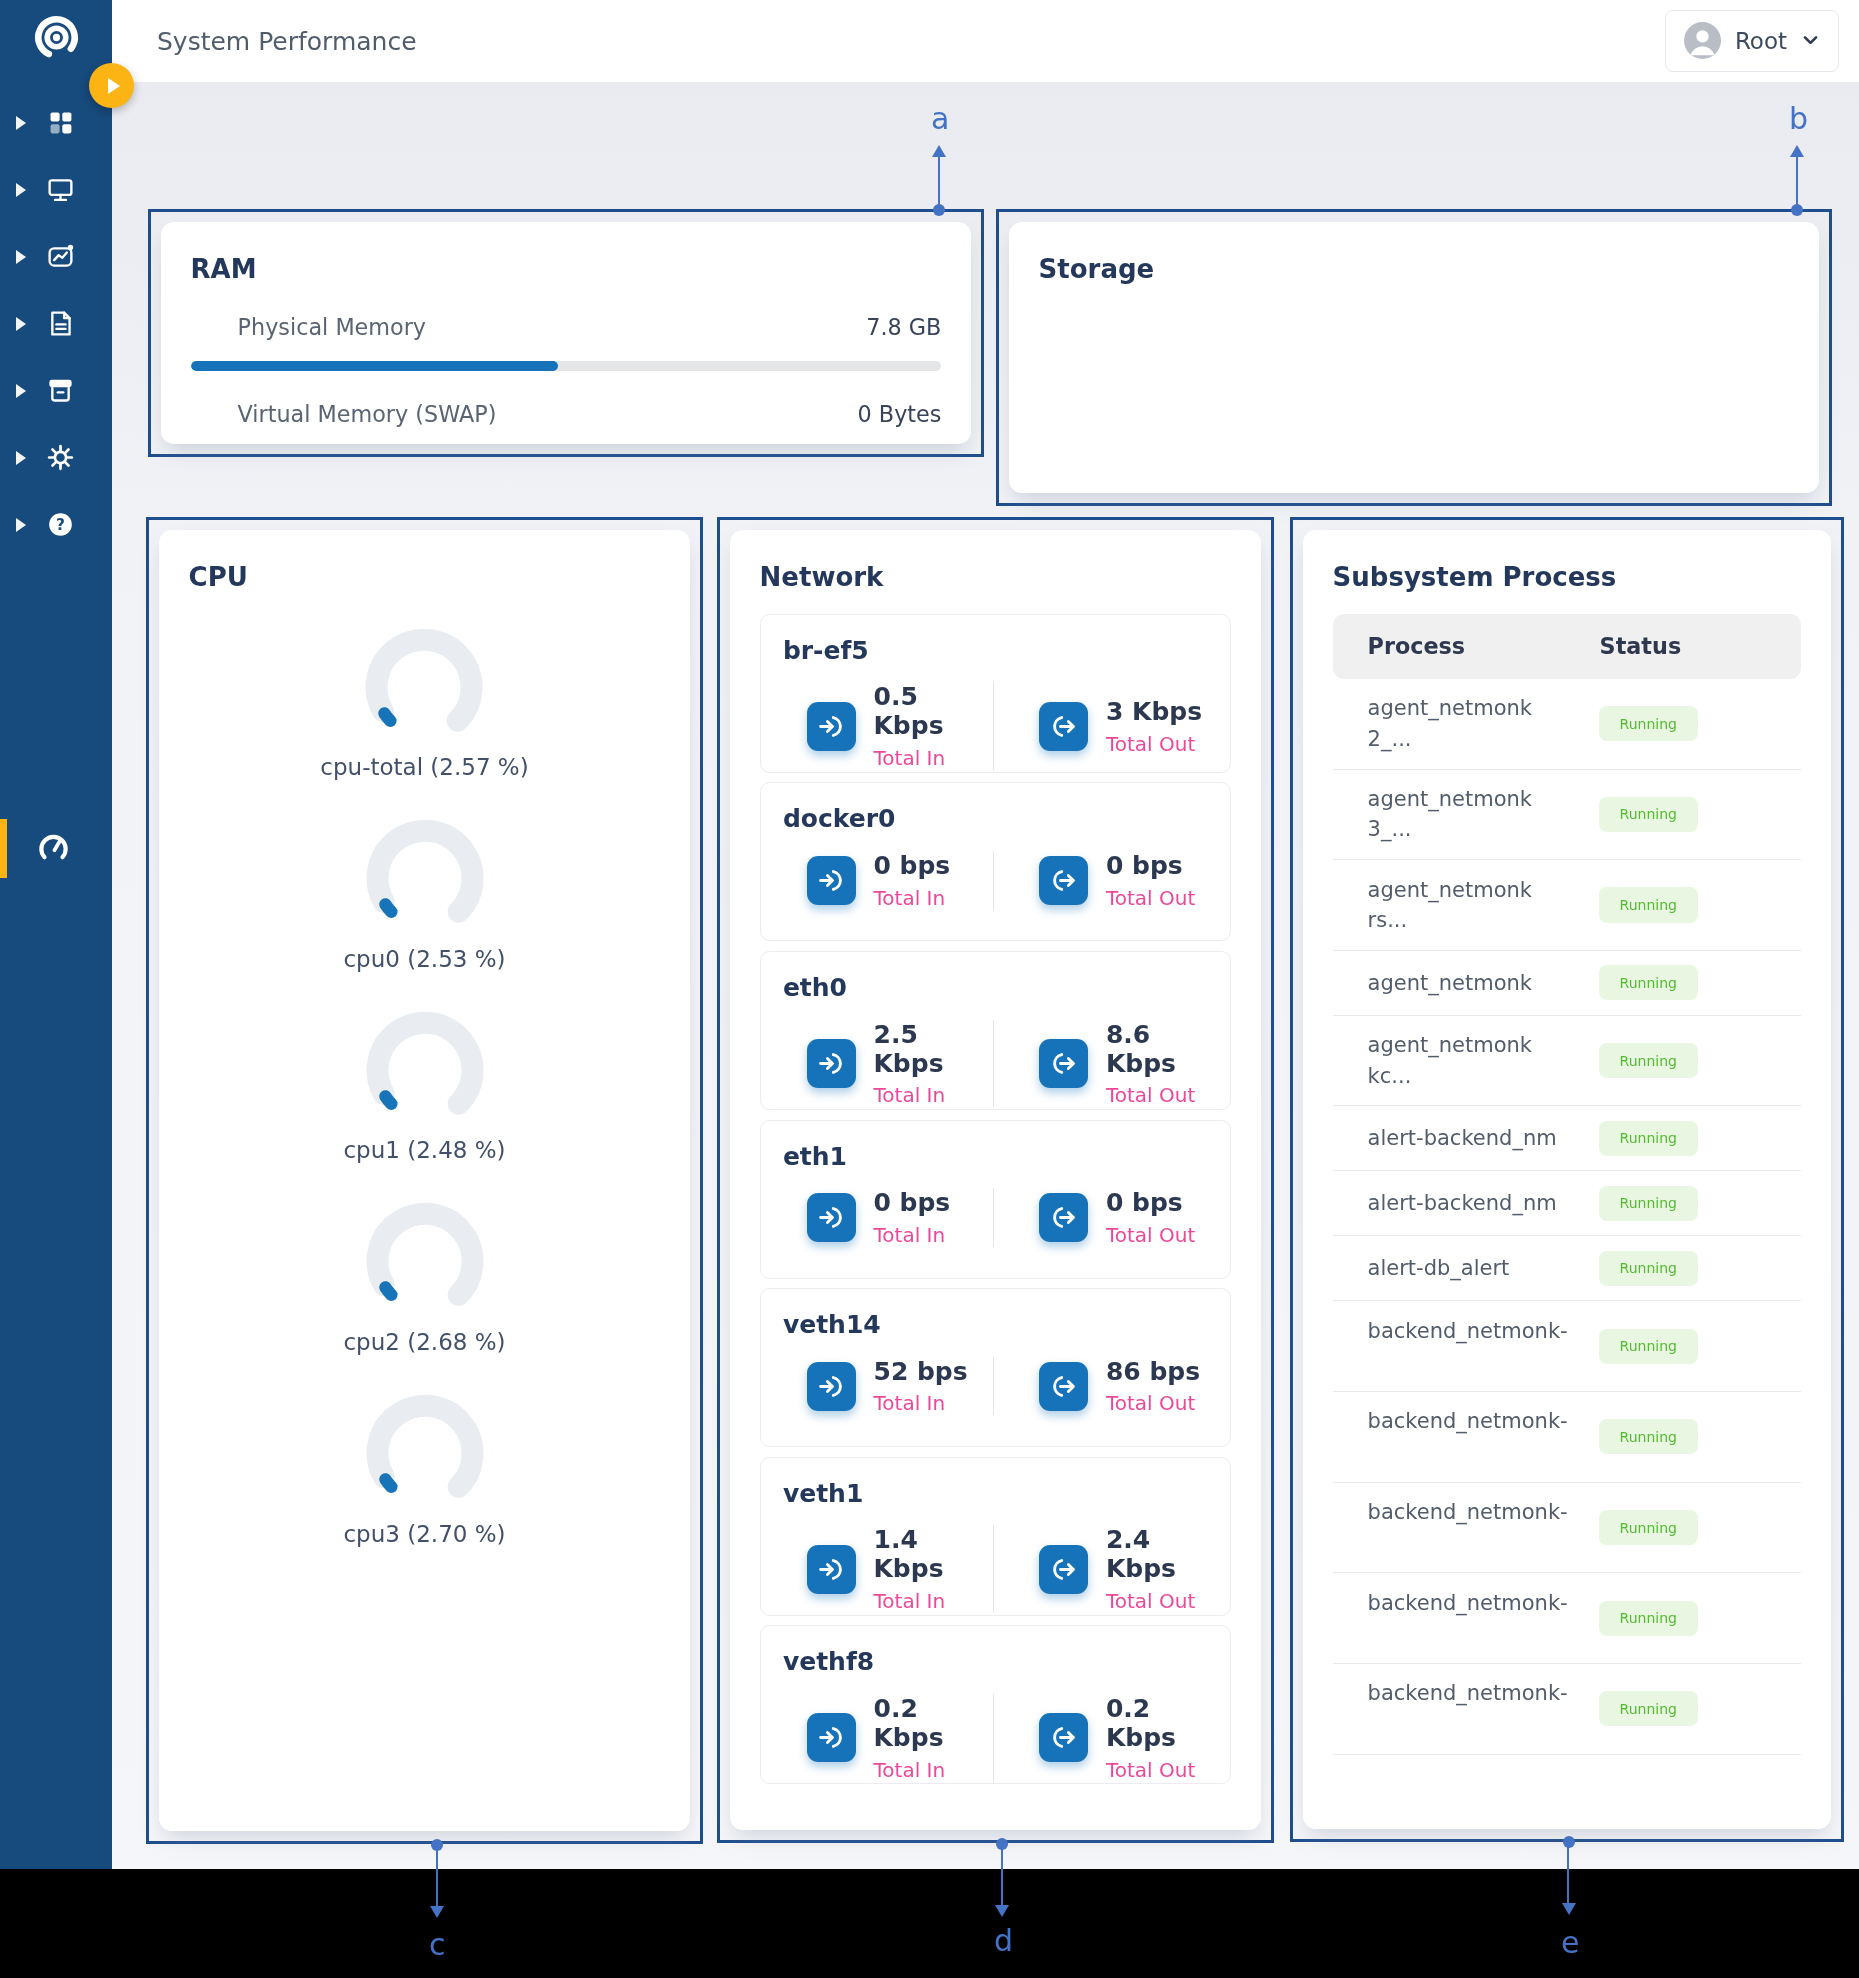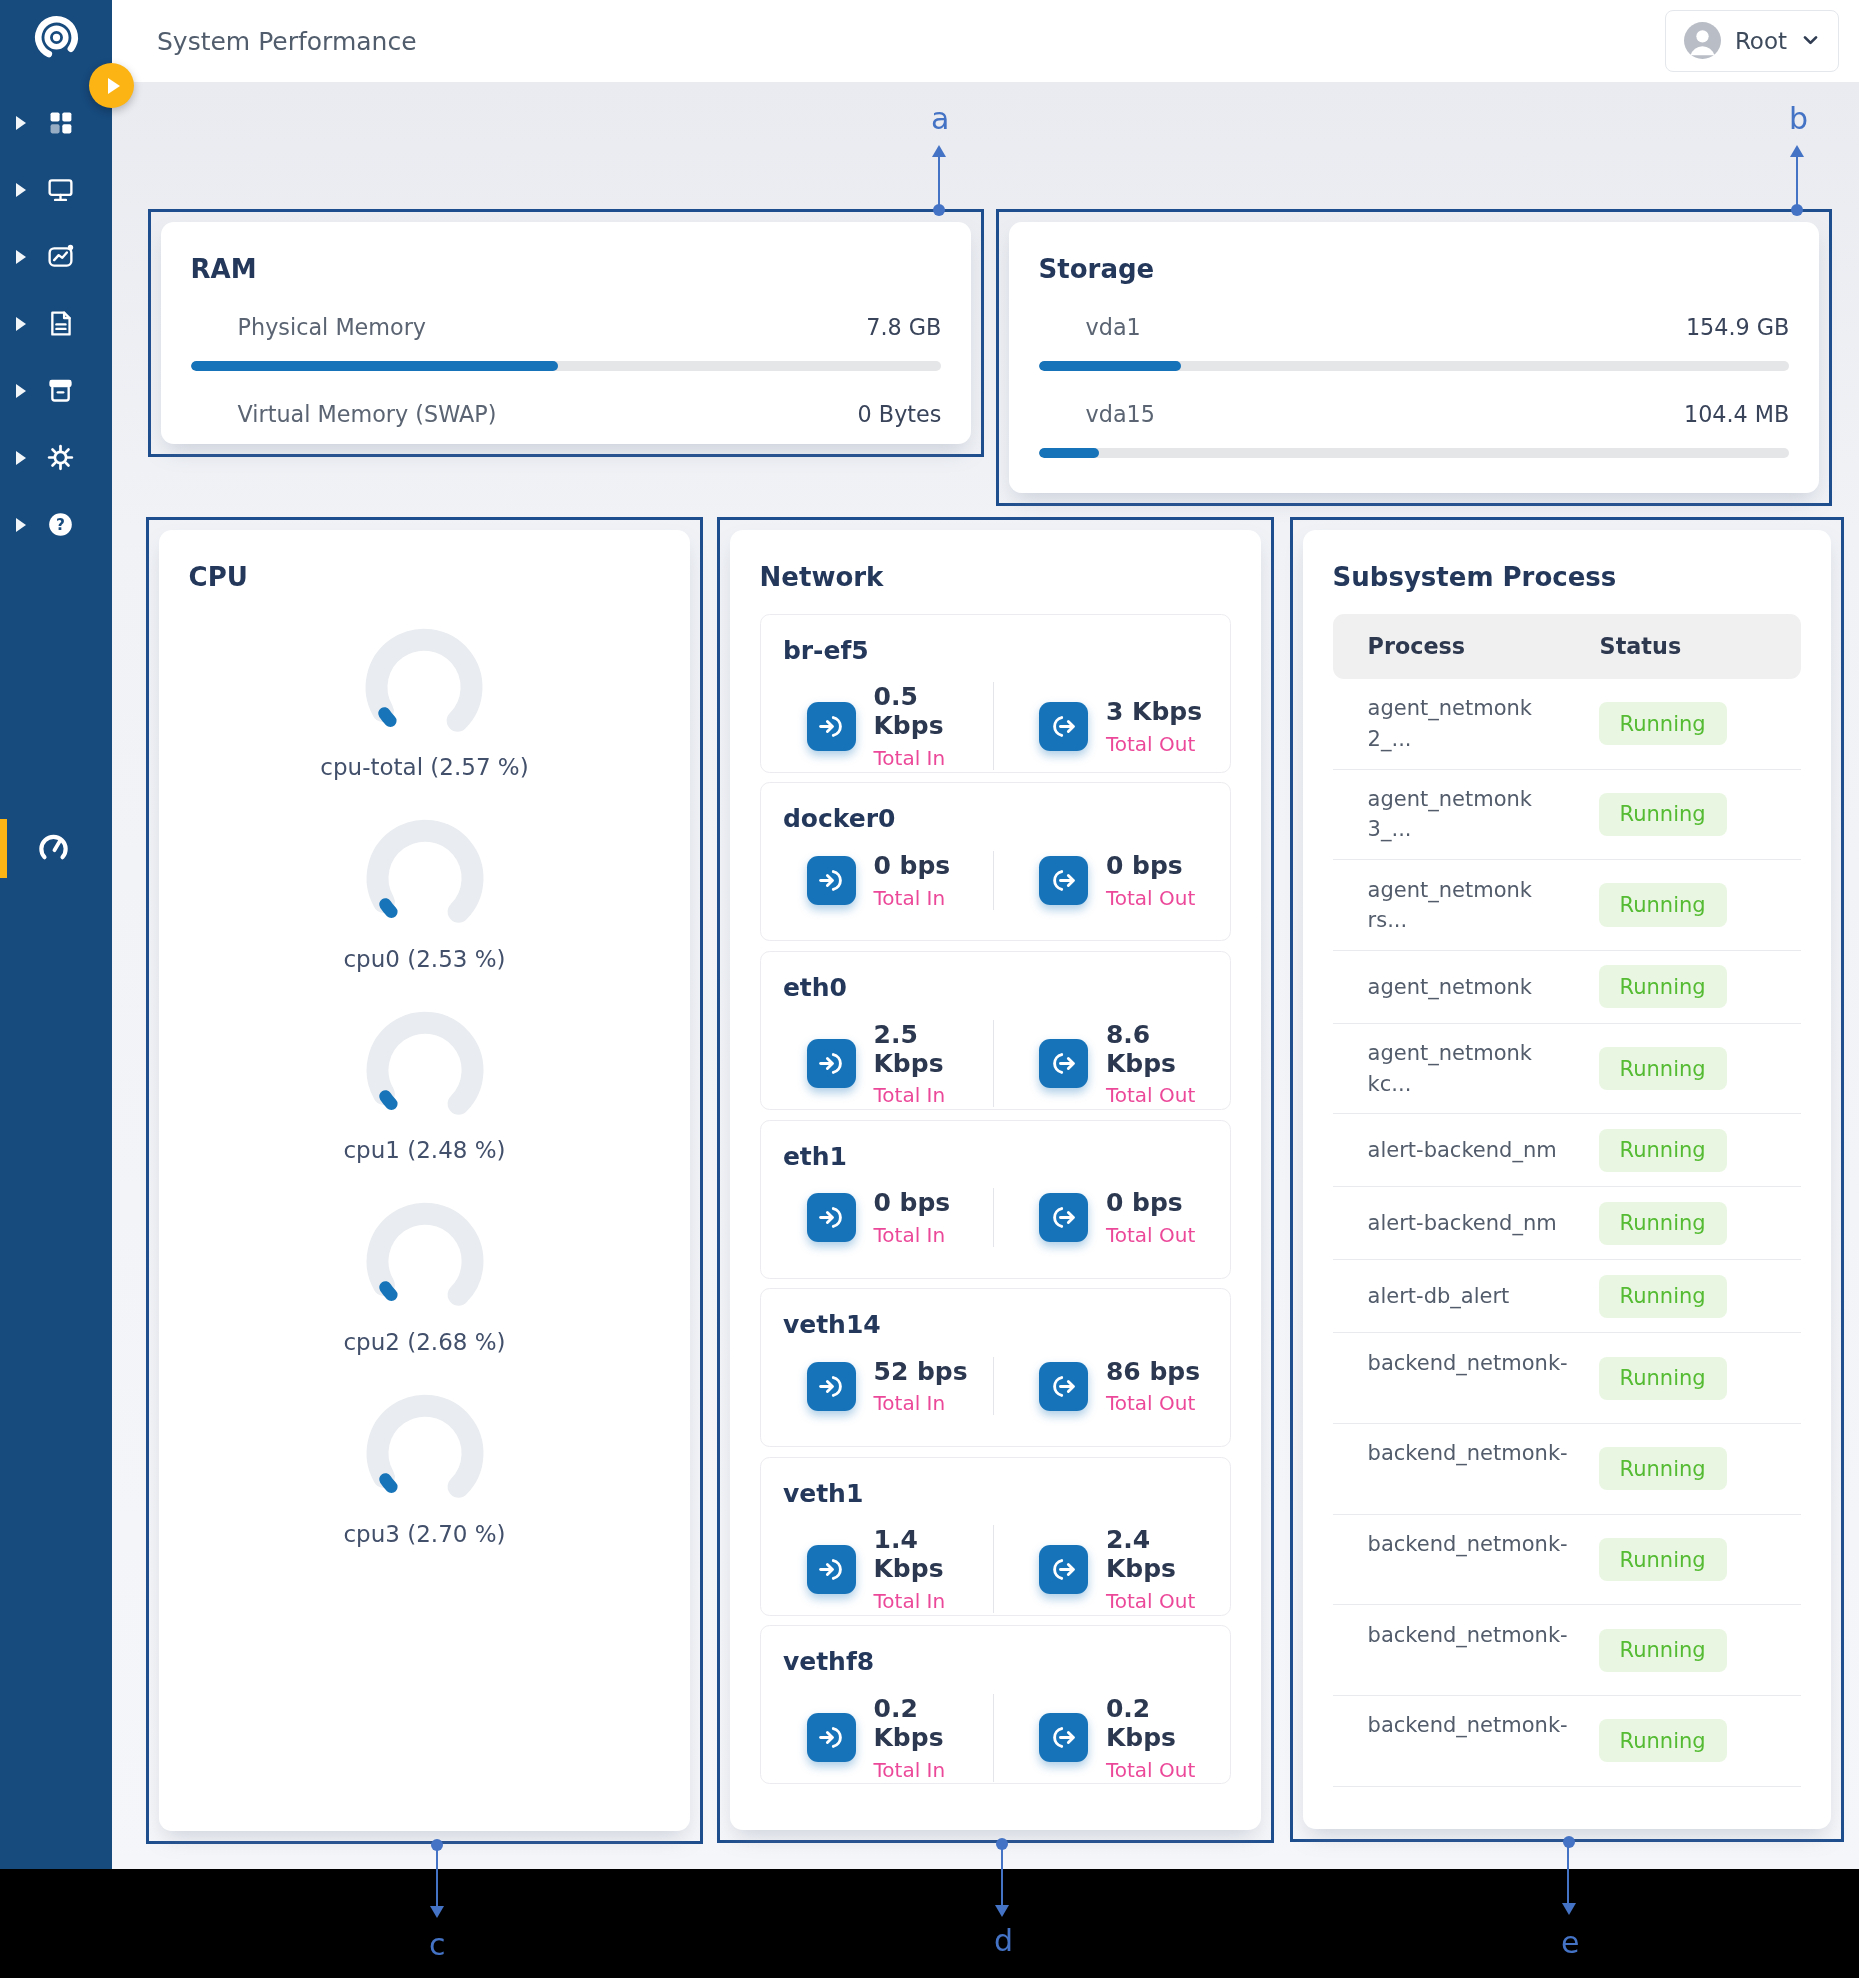--- a/index.html
+++ b/index.html
@@ -72,21 +72,21 @@
 
   
   .tbl { margin-top:22.3px; }
   .tbl-head { height:65px; background:#f0f0f1; border-radius:11.2px; display:flex; align-items:center; }
   .tbl-head .c1 { padding-left:35px; width:267px; font-size:22.3px; font-weight:bold; color:#2e3950; }
   .tbl-head .c2 { font-size:22.3px; font-weight:bold; color:#2e3950; }
   .tbl-row { display:flex; align-items:center; border-bottom:0.8px solid #e9eaee; padding:14.4px 0 14.4px 35px; }
   .proc-name { width:231px; font-size:21px; color:#525c6b; line-height:1.45; word-break:break-all; }
   .proc-line2:empty { display:none; }
   .badge { display:inline-block; padding:9.6px 21px; border-radius:8px; background:#e9f7e2;
-           color:#54bb32; font-size:21px; }
+           color:#54bb32; font-size:14px; }
 
   
   .footer-black { position:absolute; left:0; top:1869px; width:1859px; height:109px; background:#000; z-index:4; }
 
   
   .ann { position:absolute; z-index:9; }
   .ann-letter { position:absolute; font-size:30px; color:#4472c4; }
   .ann-line { position:absolute; width:2.4px; background:#4472c4; }
   .ann-dot { position:absolute; width:12px; height:12px; border-radius:50%; background:#4472c4; }
   .ann-head-up { position:absolute; width:0; height:0; border-left:7.2px solid transparent;
@@ -243,41 +243,20 @@
           <div class="meter-fill" style="width: 0%;"></div>
         </div>
       </div>
       </div>
   </div>
 </div>
 
 <div class="ann-box" style="left:996px; top:209px; width:836px; height:297px;">
   <div class="card">
     <div class="card-title">Storage</div>
-    <div>
-
-    <div class="meter">
-        <div class="meter-head">
-          <span class="meter-label">vda1</span>
-          <span class="meter-value">154.9 GB</span>
-        </div>
-        <div class="meter-track">
-          <div class="meter-fill" style="width: 19%;"></div>
-        </div>
-      </div>
-        <div class="meter">
-        <div class="meter-head">
-          <span class="meter-label">vda15</span>
-          <span class="meter-value">104.4 MB</span>
-        </div>
-        <div class="meter-track">
-          <div class="meter-fill" style="width: 8%;"></div>
-        </div>
-      </div>
-      </div>
   </div>
 </div>
 
 <div class="ann-box" style="left:146px; top:517px; width:557px; height:1327px;">
   <div class="card">
     <div class="card-title">CPU</div>
     <div class="gauge-col">
 
     <div class="gauge-item">
         <svg width="148" height="137" viewBox="0 0 160 150">

